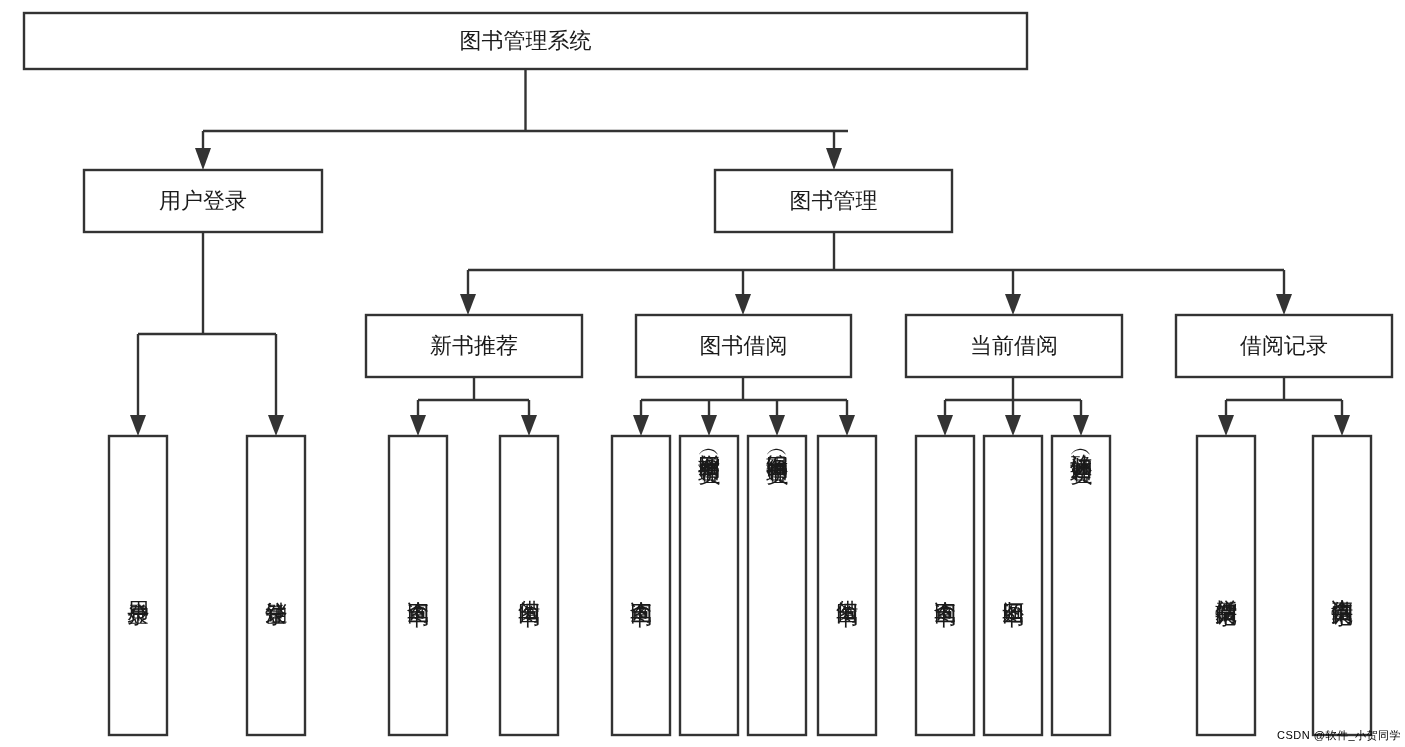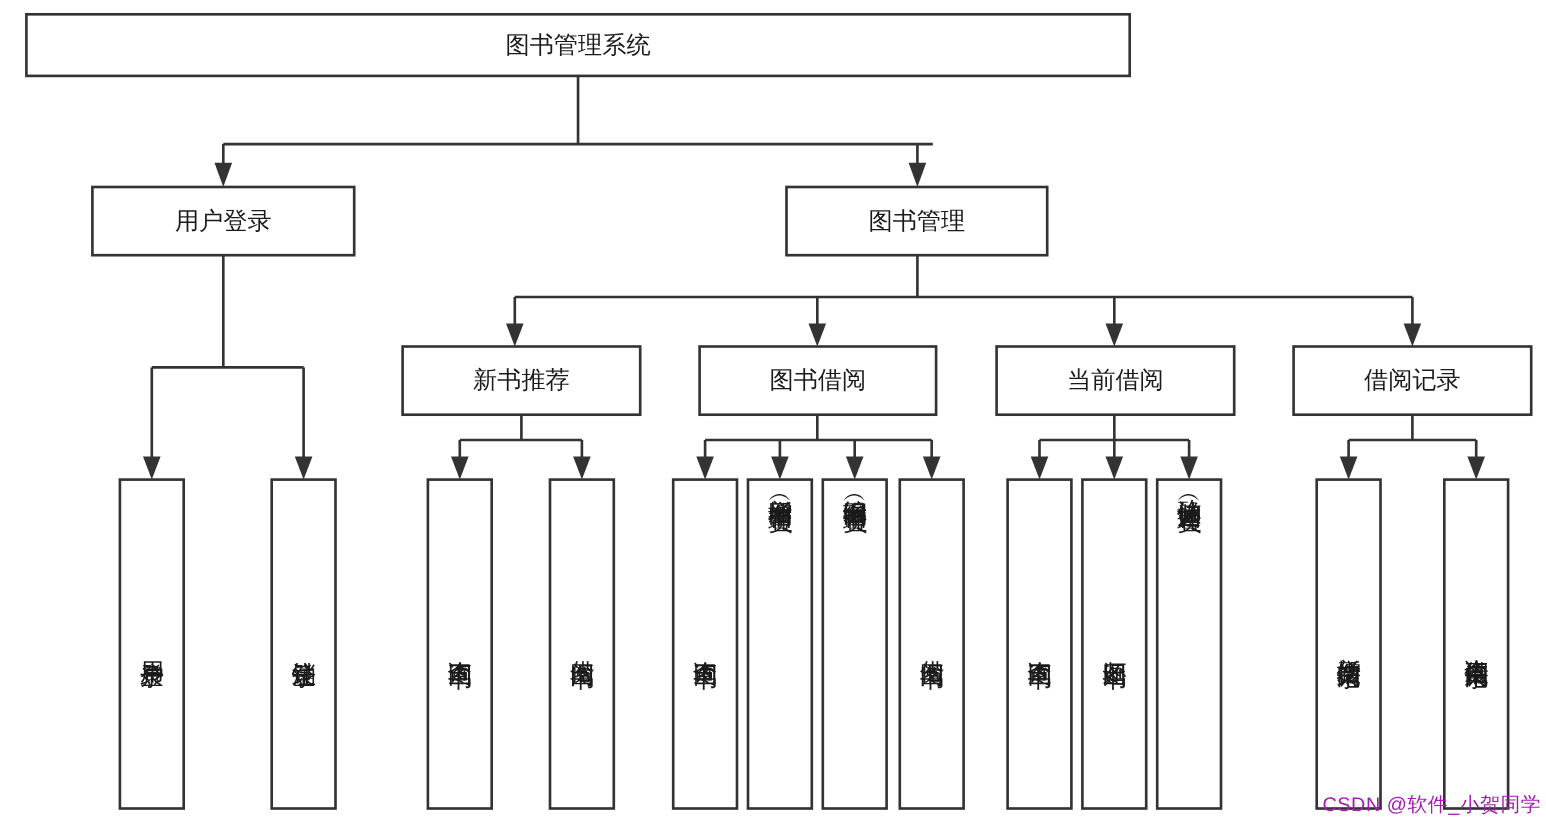--- a/index.html
+++ b/index.html
@@ -63,22 +63,22 @@
     line-height: 1.12;
     color: #1a1a1a;
     letter-spacing: 1.5px;
     white-space: nowrap;
   }
   .watermark {
     position: absolute;
     right: 8px;
     bottom: 4px;
     font-family: "Liberation Sans", "DejaVu Sans", sans-serif;
-    font-size: 18px;
-    color: #a21caf;
+    font-size: 11px;
+    color: #000000;
     letter-spacing: 0.5px;
     white-space: nowrap;
     user-select: none;
   }
 </style>
 </head>
 <body>
 
 <div id="diagram-root">
 

